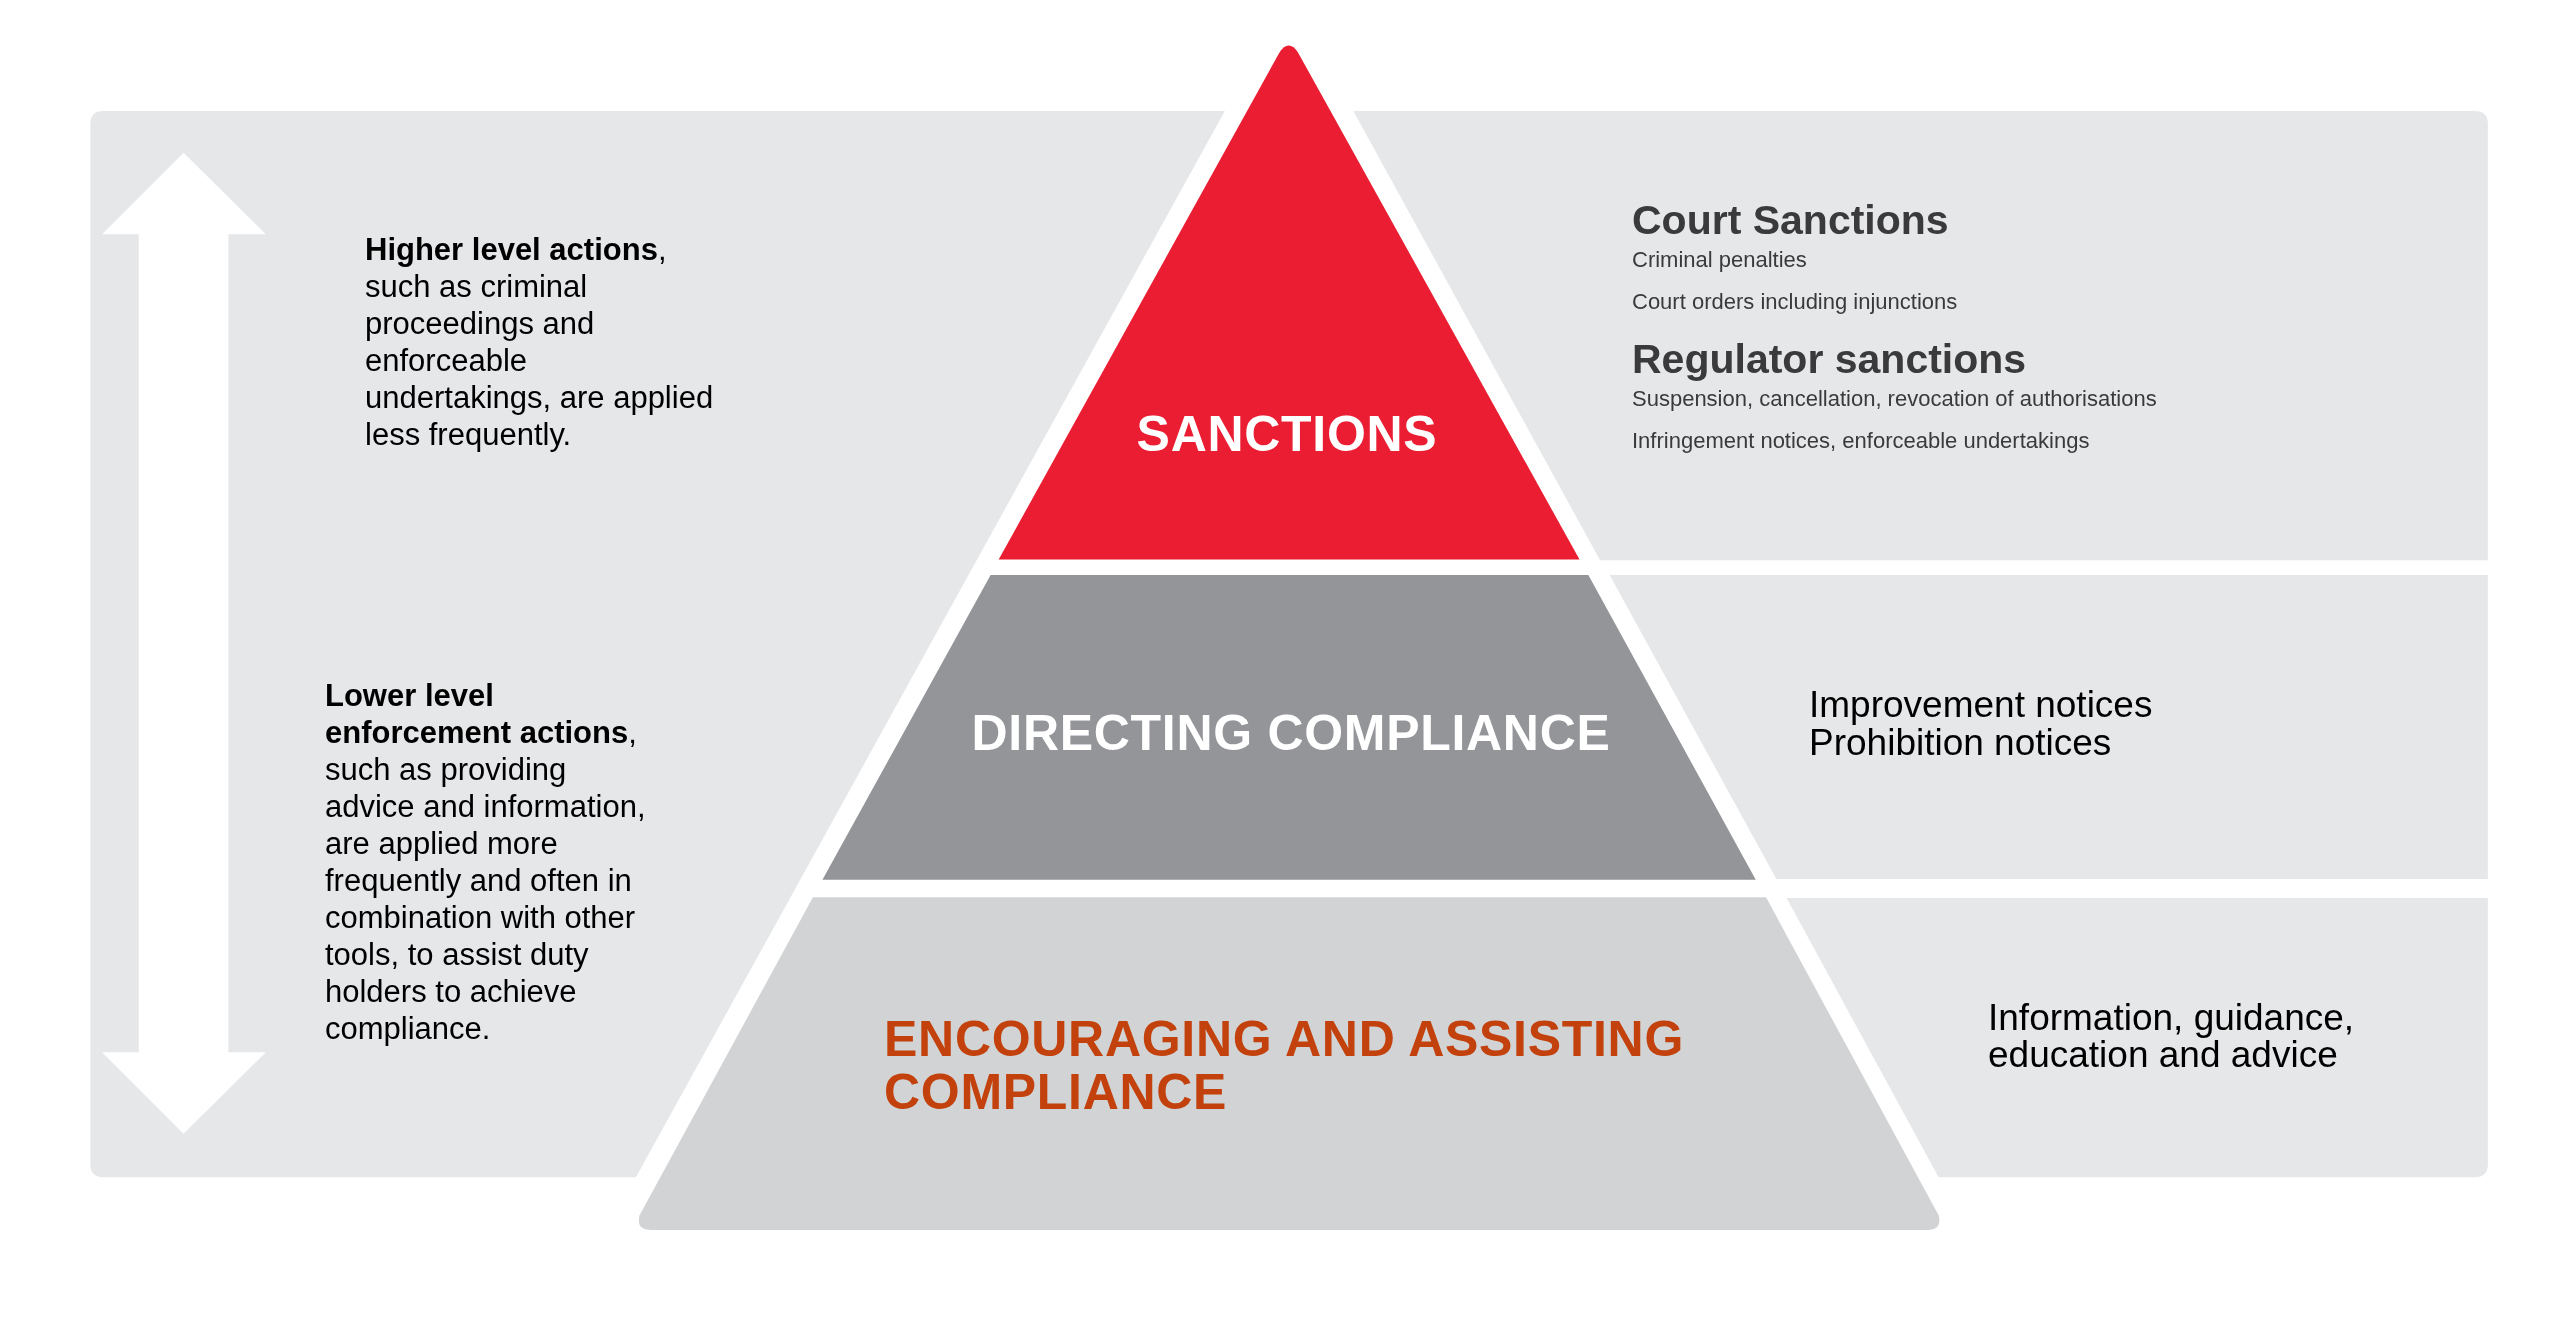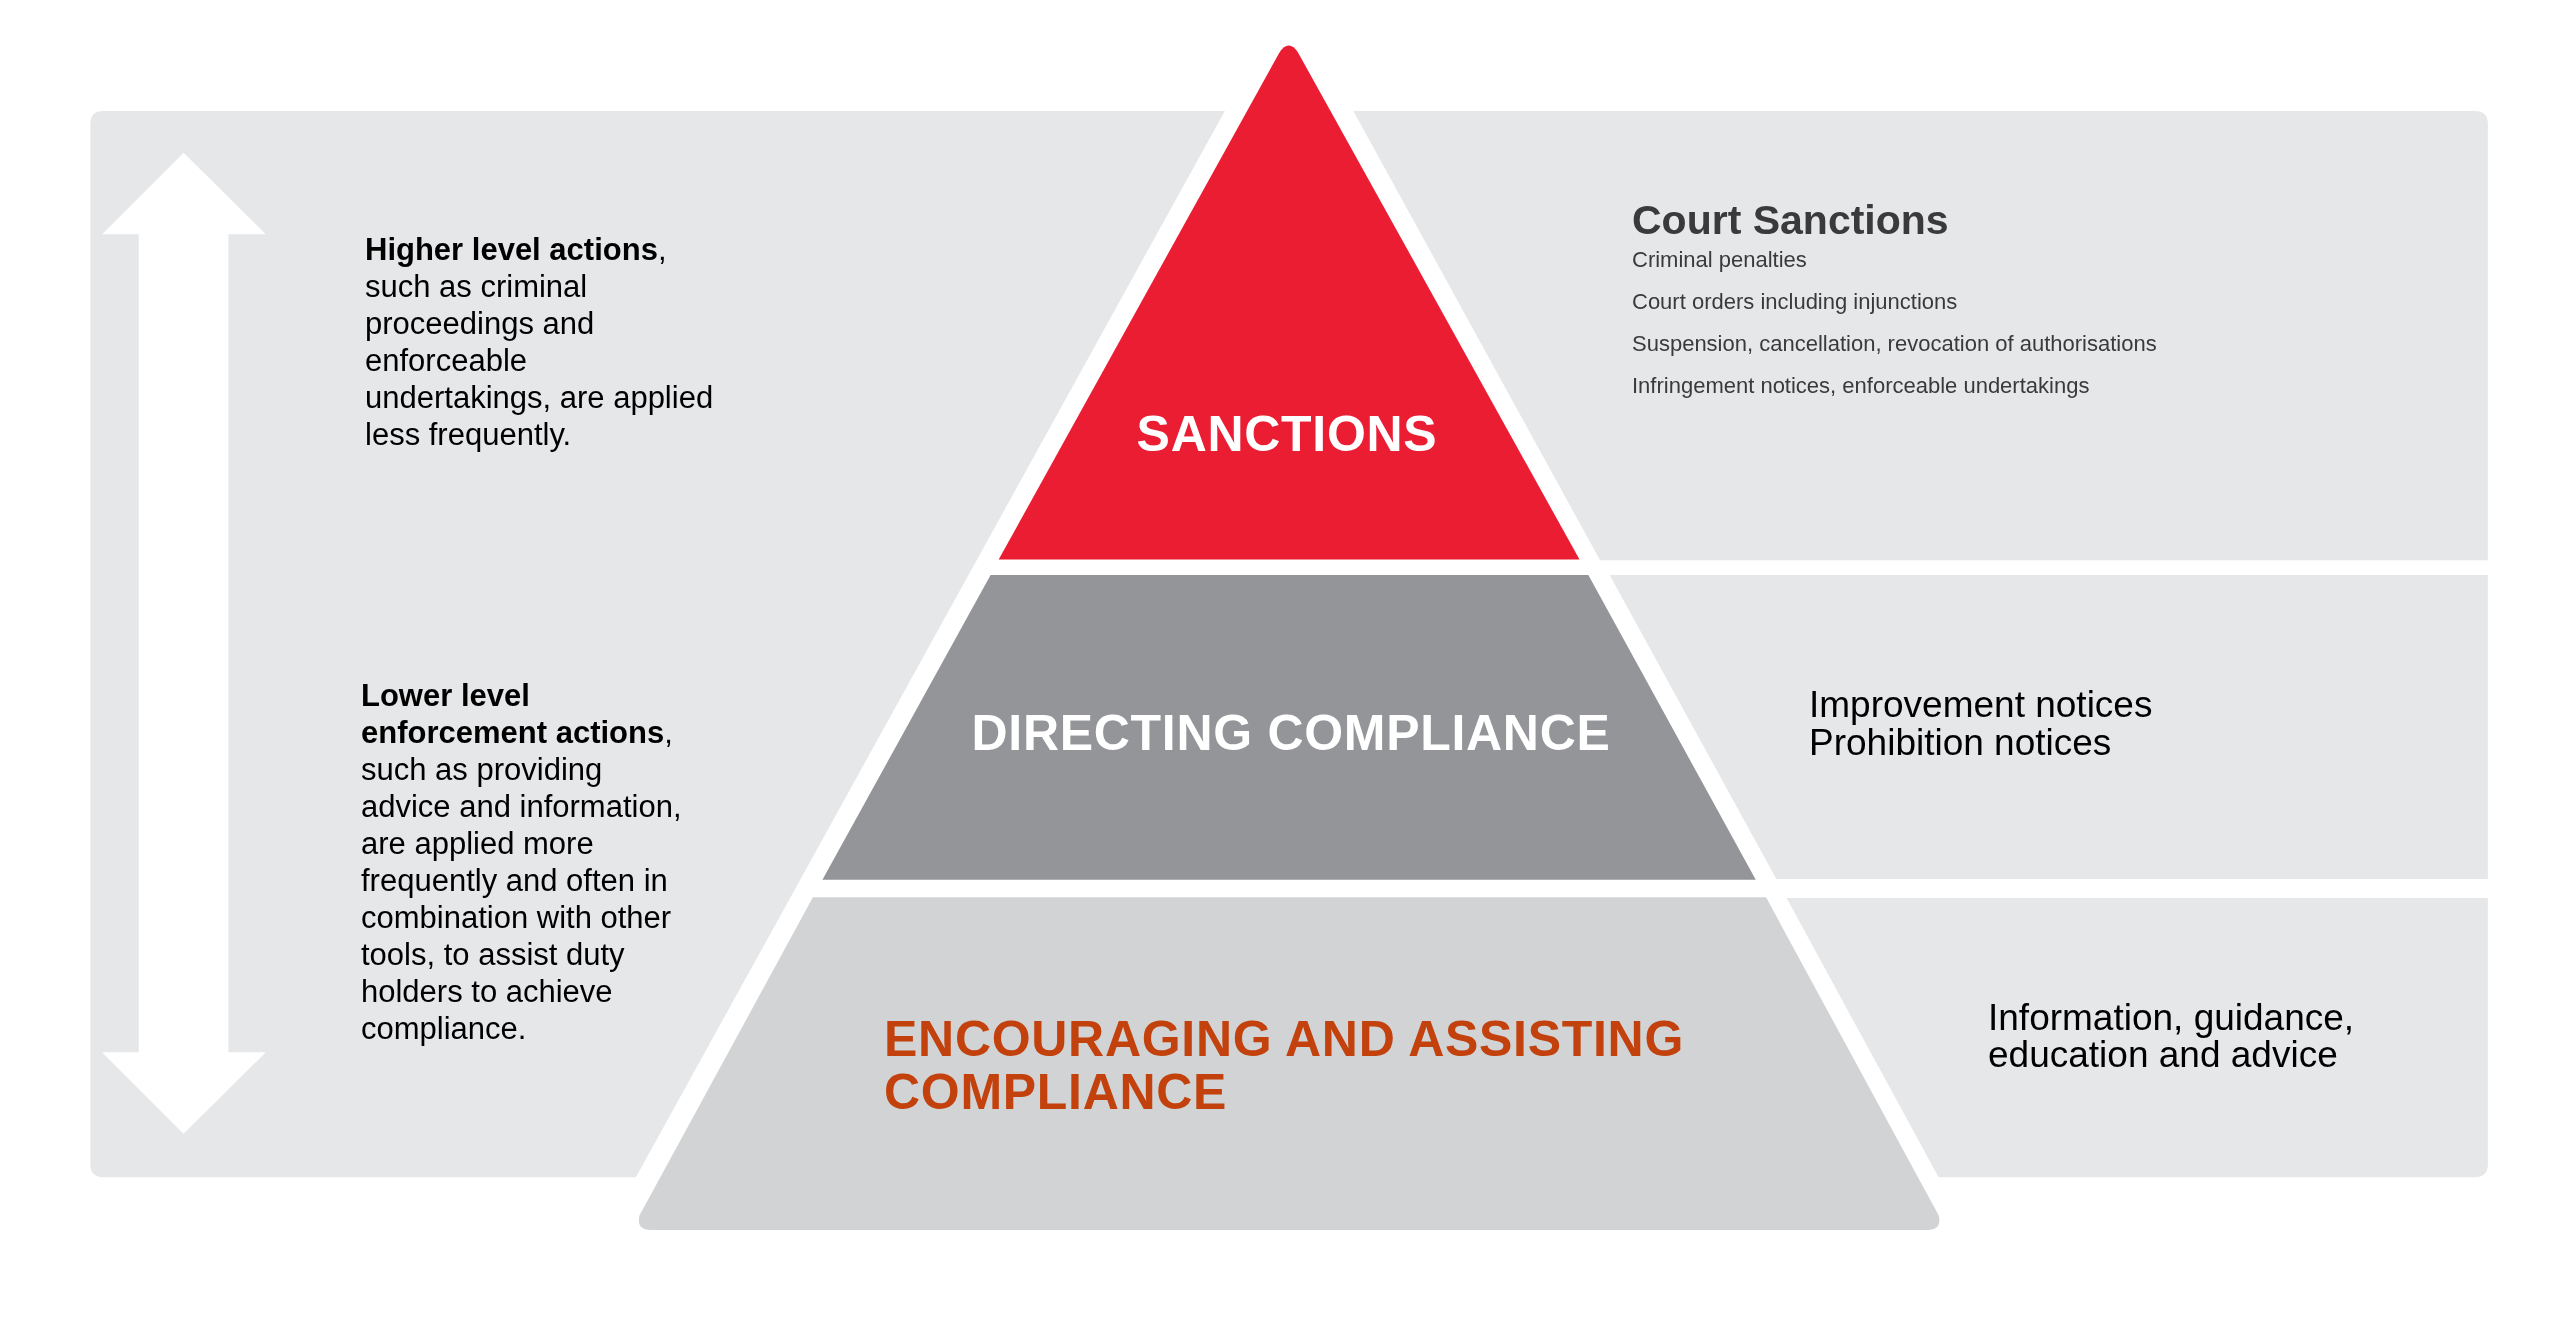--- a/index.html
+++ b/index.html
@@ -42,21 +42,21 @@
 
 <div class="txt left-text" style="top:231px;margin-left:40px;">
   <div><span class="bold">Higher level actions</span><span>,</span></div>
   <div>such as criminal</div>
   <div>proceedings and</div>
   <div>enforceable</div>
   <div>undertakings, are applied</div>
   <div>less frequently.</div>
 </div>
 
-<div class="txt left-text" style="top:677px;margin-left:36px;">
+<div class="txt left-text" style="top:677px;">
   <div class="bold">Lower level</div>
   <div><span class="bold">enforcement actions</span><span>,</span></div>
   <div>such as providing</div>
   <div>advice and information,</div>
   <div>are applied more</div>
   <div>frequently and often in</div>
   <div>combination with other</div>
   <div>tools, to assist duty</div>
   <div>holders to achieve</div>
   <div>compliance.</div>
@@ -66,20 +66,21 @@
 <div class="tier-label" style="left:1291px; top:707px;">DIRECTING COMPLIANCE</div>
 <div class="tier-label dark" style="left:1284px; top:1013px;">
   <div>ENCOURAGING AND ASSISTING</div>
   <div>COMPLIANCE</div>
 </div>
 
 <div class="txt" style="left:1632px; top:202px;">
   <div class="right-head">Court Sanctions</div>
   <div class="right-item">Criminal penalties</div>
   <div class="right-item">Court orders including injunctions</div>
+  <div class="right-head" style="margin-top:17.6px;">Regulator sanctions</div>
   <div class="right-item">Suspension, cancellation, revocation of authorisations</div>
   <div class="right-item">Infringement notices, enforceable undertakings</div>
 </div>
 
 <div class="txt" style="left:1809px; top:677px;">
   <div class="right-plain" style="line-height:56px;">Improvement notices</div>
   <div class="right-plain" style="line-height:56px; margin-top:-18.4px;">Prohibition notices</div>
 </div>
 
 <div class="txt" style="left:1988px; top:999px;">

